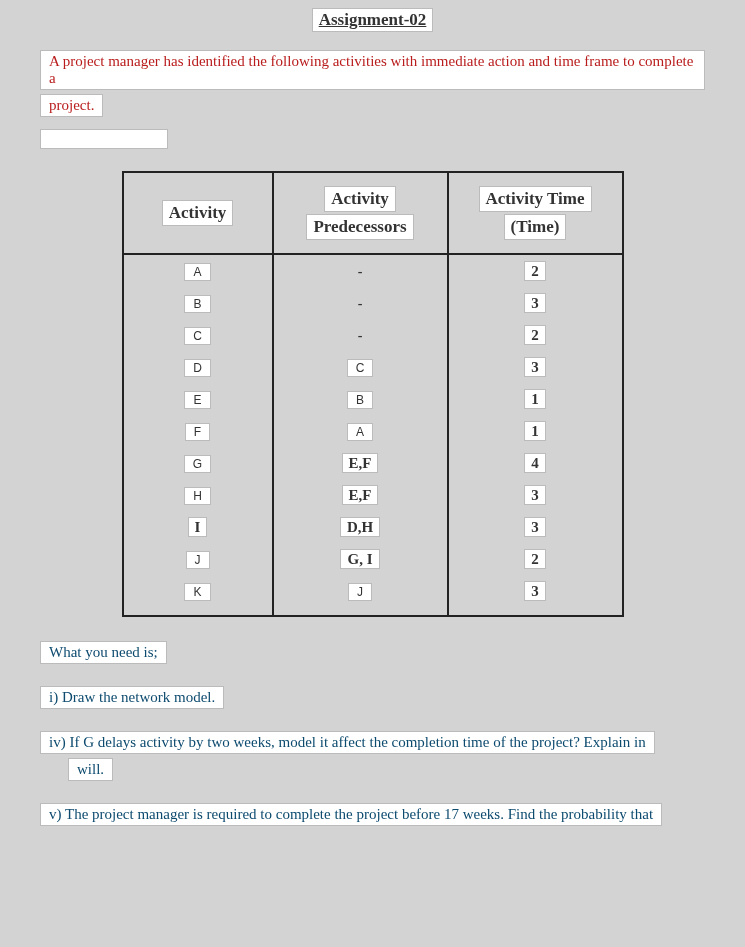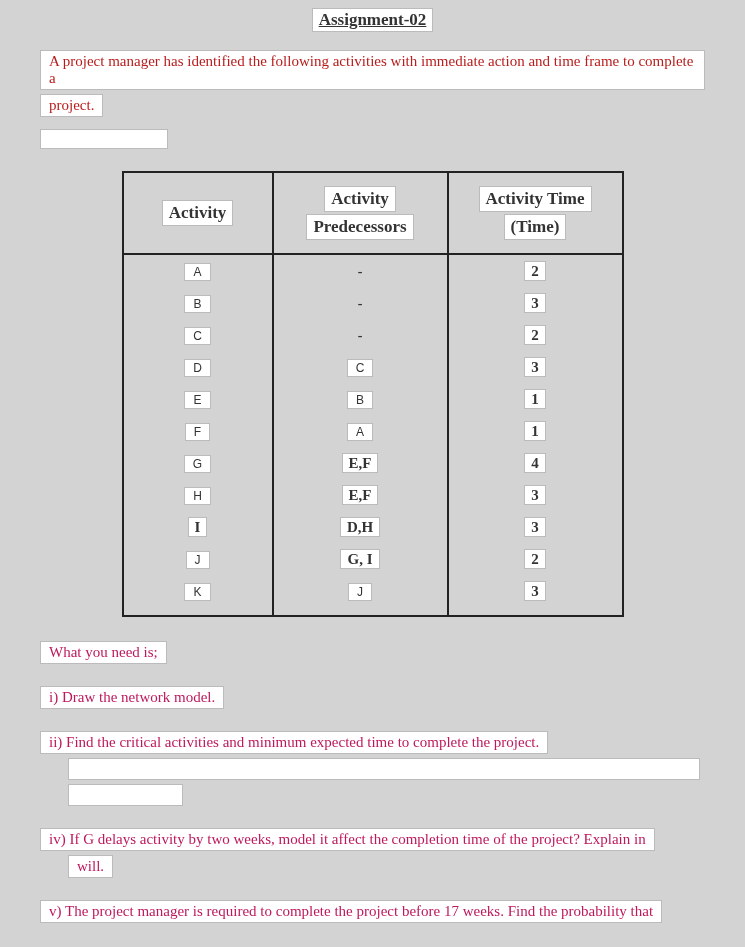--- a/index.html
+++ b/index.html
@@ -103,21 +103,21 @@
   .tasks {
     margin: 0 40px;
   }
   .task-block { margin-bottom: 18px; }
   .task-line {
     display: inline-block;
     background: #fff;
     border: 1px solid #bbb;
     padding: 2px 8px;
     font-size: 15px;
-    color: #be185d;
+    color: #0c4a6e;
     margin-bottom: 4px;
   }
   .task-blank-wide {
     display: block;
     background: #fff;
     border: 1px solid #bbb;
     height: 22px;
     margin-left: 28px;
     margin-bottom: 4px;
     width: 632px;
@@ -225,25 +225,20 @@
 </table>
 
 <div class="tasks">
   <div class="task-block">
     <span class="task-line">What you need is;</span>
   </div>
   <div class="task-block">
     <span class="task-line">i) Draw the network model.</span>
   </div>
   <div class="task-block">
-    <span class="task-line">ii) Find the critical activities and minimum expected time to complete the project.</span>
-    <span class="task-blank-wide"></span>
-    <span class="task-blank-short"></span>
-  </div>
-  <div class="task-block">
     <span class="task-line">iv) If G delays activity by two weeks, model it affect the completion time of the project? Explain in</span><br>
     <span class="task-line indent">will.</span>
   </div>
   <div class="task-block">
     <span class="task-line">v) The project manager is required to complete the project before 17 weeks. Find the probability that</span><br>
     
   </div>
 </div>
 
 

